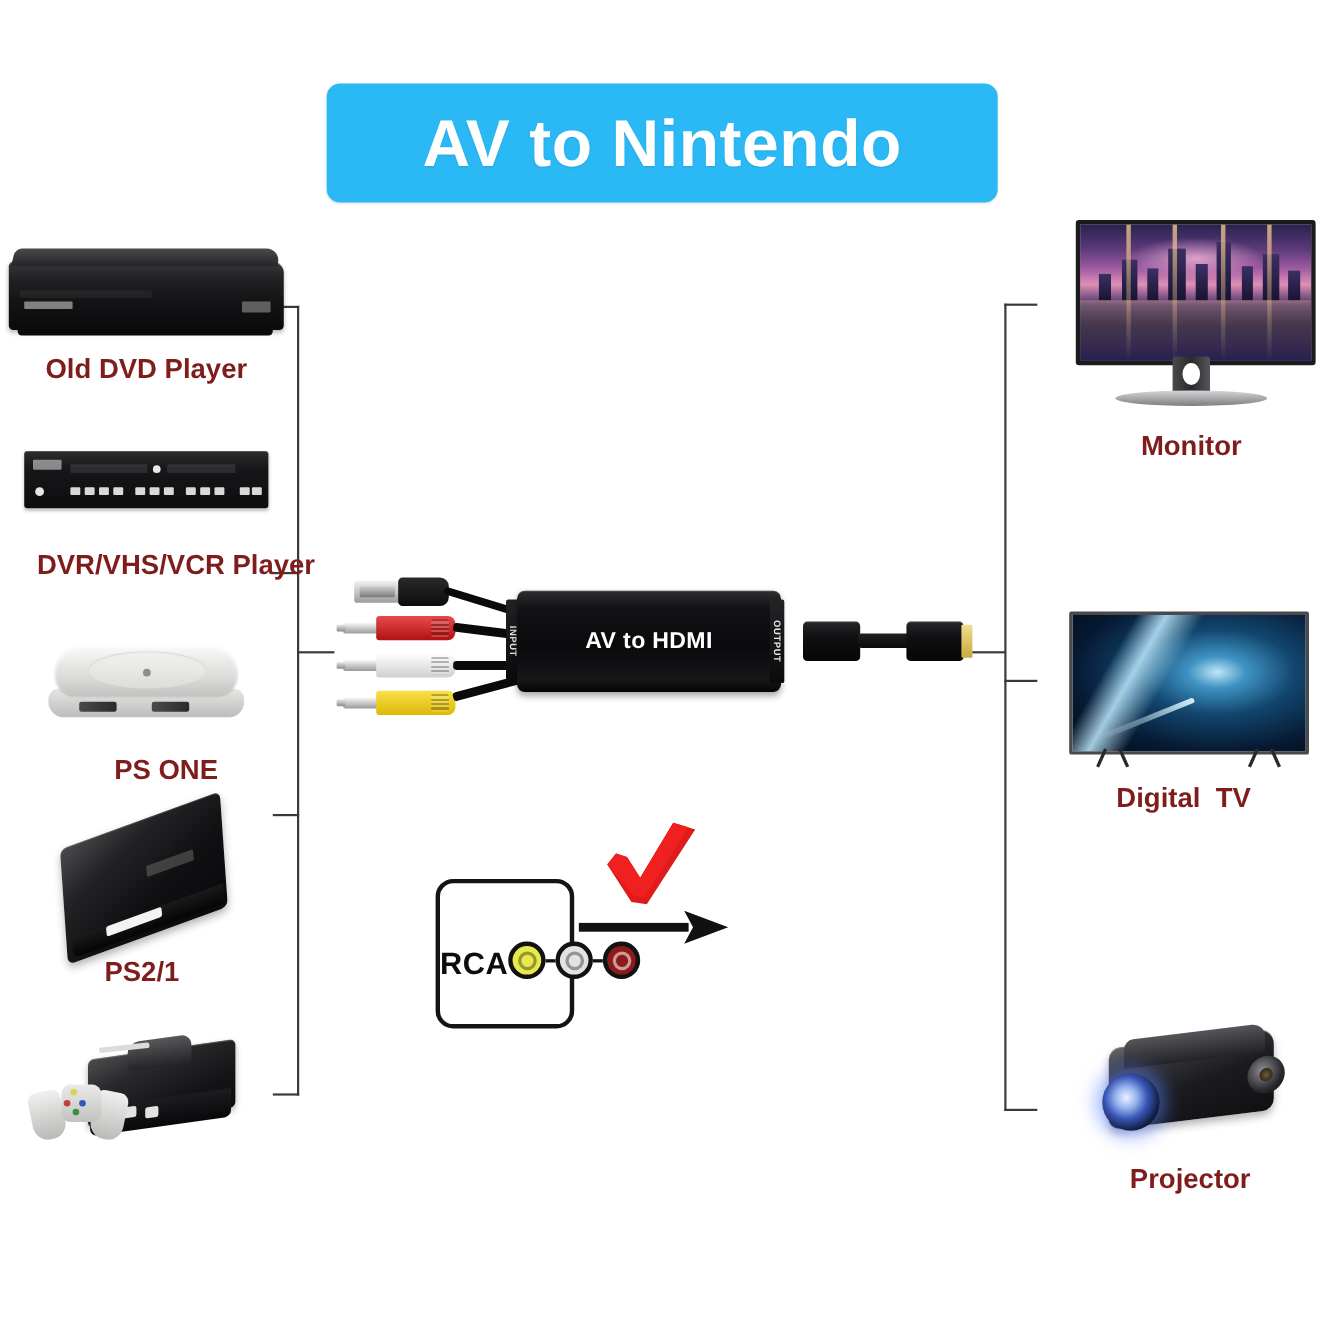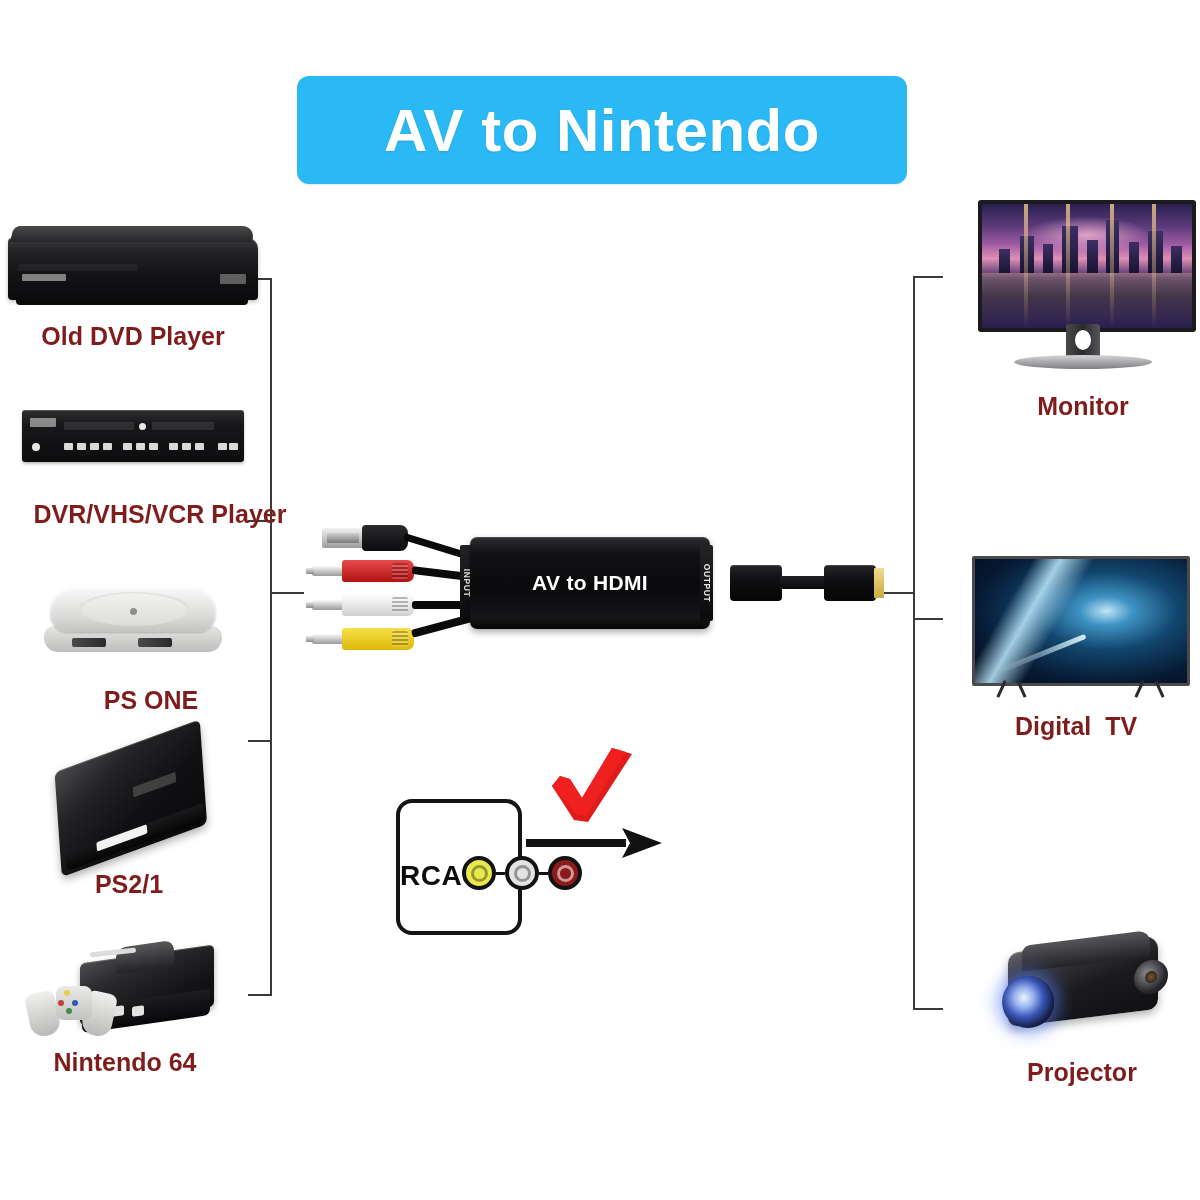--- a/index.html
+++ b/index.html
@@ -531,21 +531,20 @@
         <div class="wing" style="left:0px; top:8px; transform:rotate(-12deg);"></div>
         <div class="wing" style="left:56px; top:8px; transform:rotate(12deg);"></div>
         <div class="center"></div>
         <div class="n64-cbtn" style="left:36px; top:6px; background:#e0d24a;"></div>
         <div class="n64-cbtn" style="left:30px; top:16px; background:#c2403a;"></div>
         <div class="n64-cbtn" style="left:44px; top:16px; background:#2f58b8;"></div>
         <div class="n64-cbtn" style="left:38px; top:24px; background:#3a8f45;"></div>
       </div>
     </div>
   </div>
-  <div class="abs dev-label" style="left:0px; top:1048px; width:250px;">Nintendo 64</div>
 
   <div class="abs" id="converter-group">
 
     <div class="usb-plug" style="left:22px; top:16px;"></div>
     <div class="usb-shell" style="left:62px; top:13px;"></div>
     <div class="cable" style="left:104px; top:21px; width:82px; height:7px; transform:rotate(17deg); transform-origin:left center;"></div>
 
     <div class="plug-row" style="left:6px; top:48px; width:160px;">
       <div class="plug-pin"></div>
       <div class="plug-barrel" style="background: linear-gradient(180deg,#e84b4b,#b01212);"></div>

